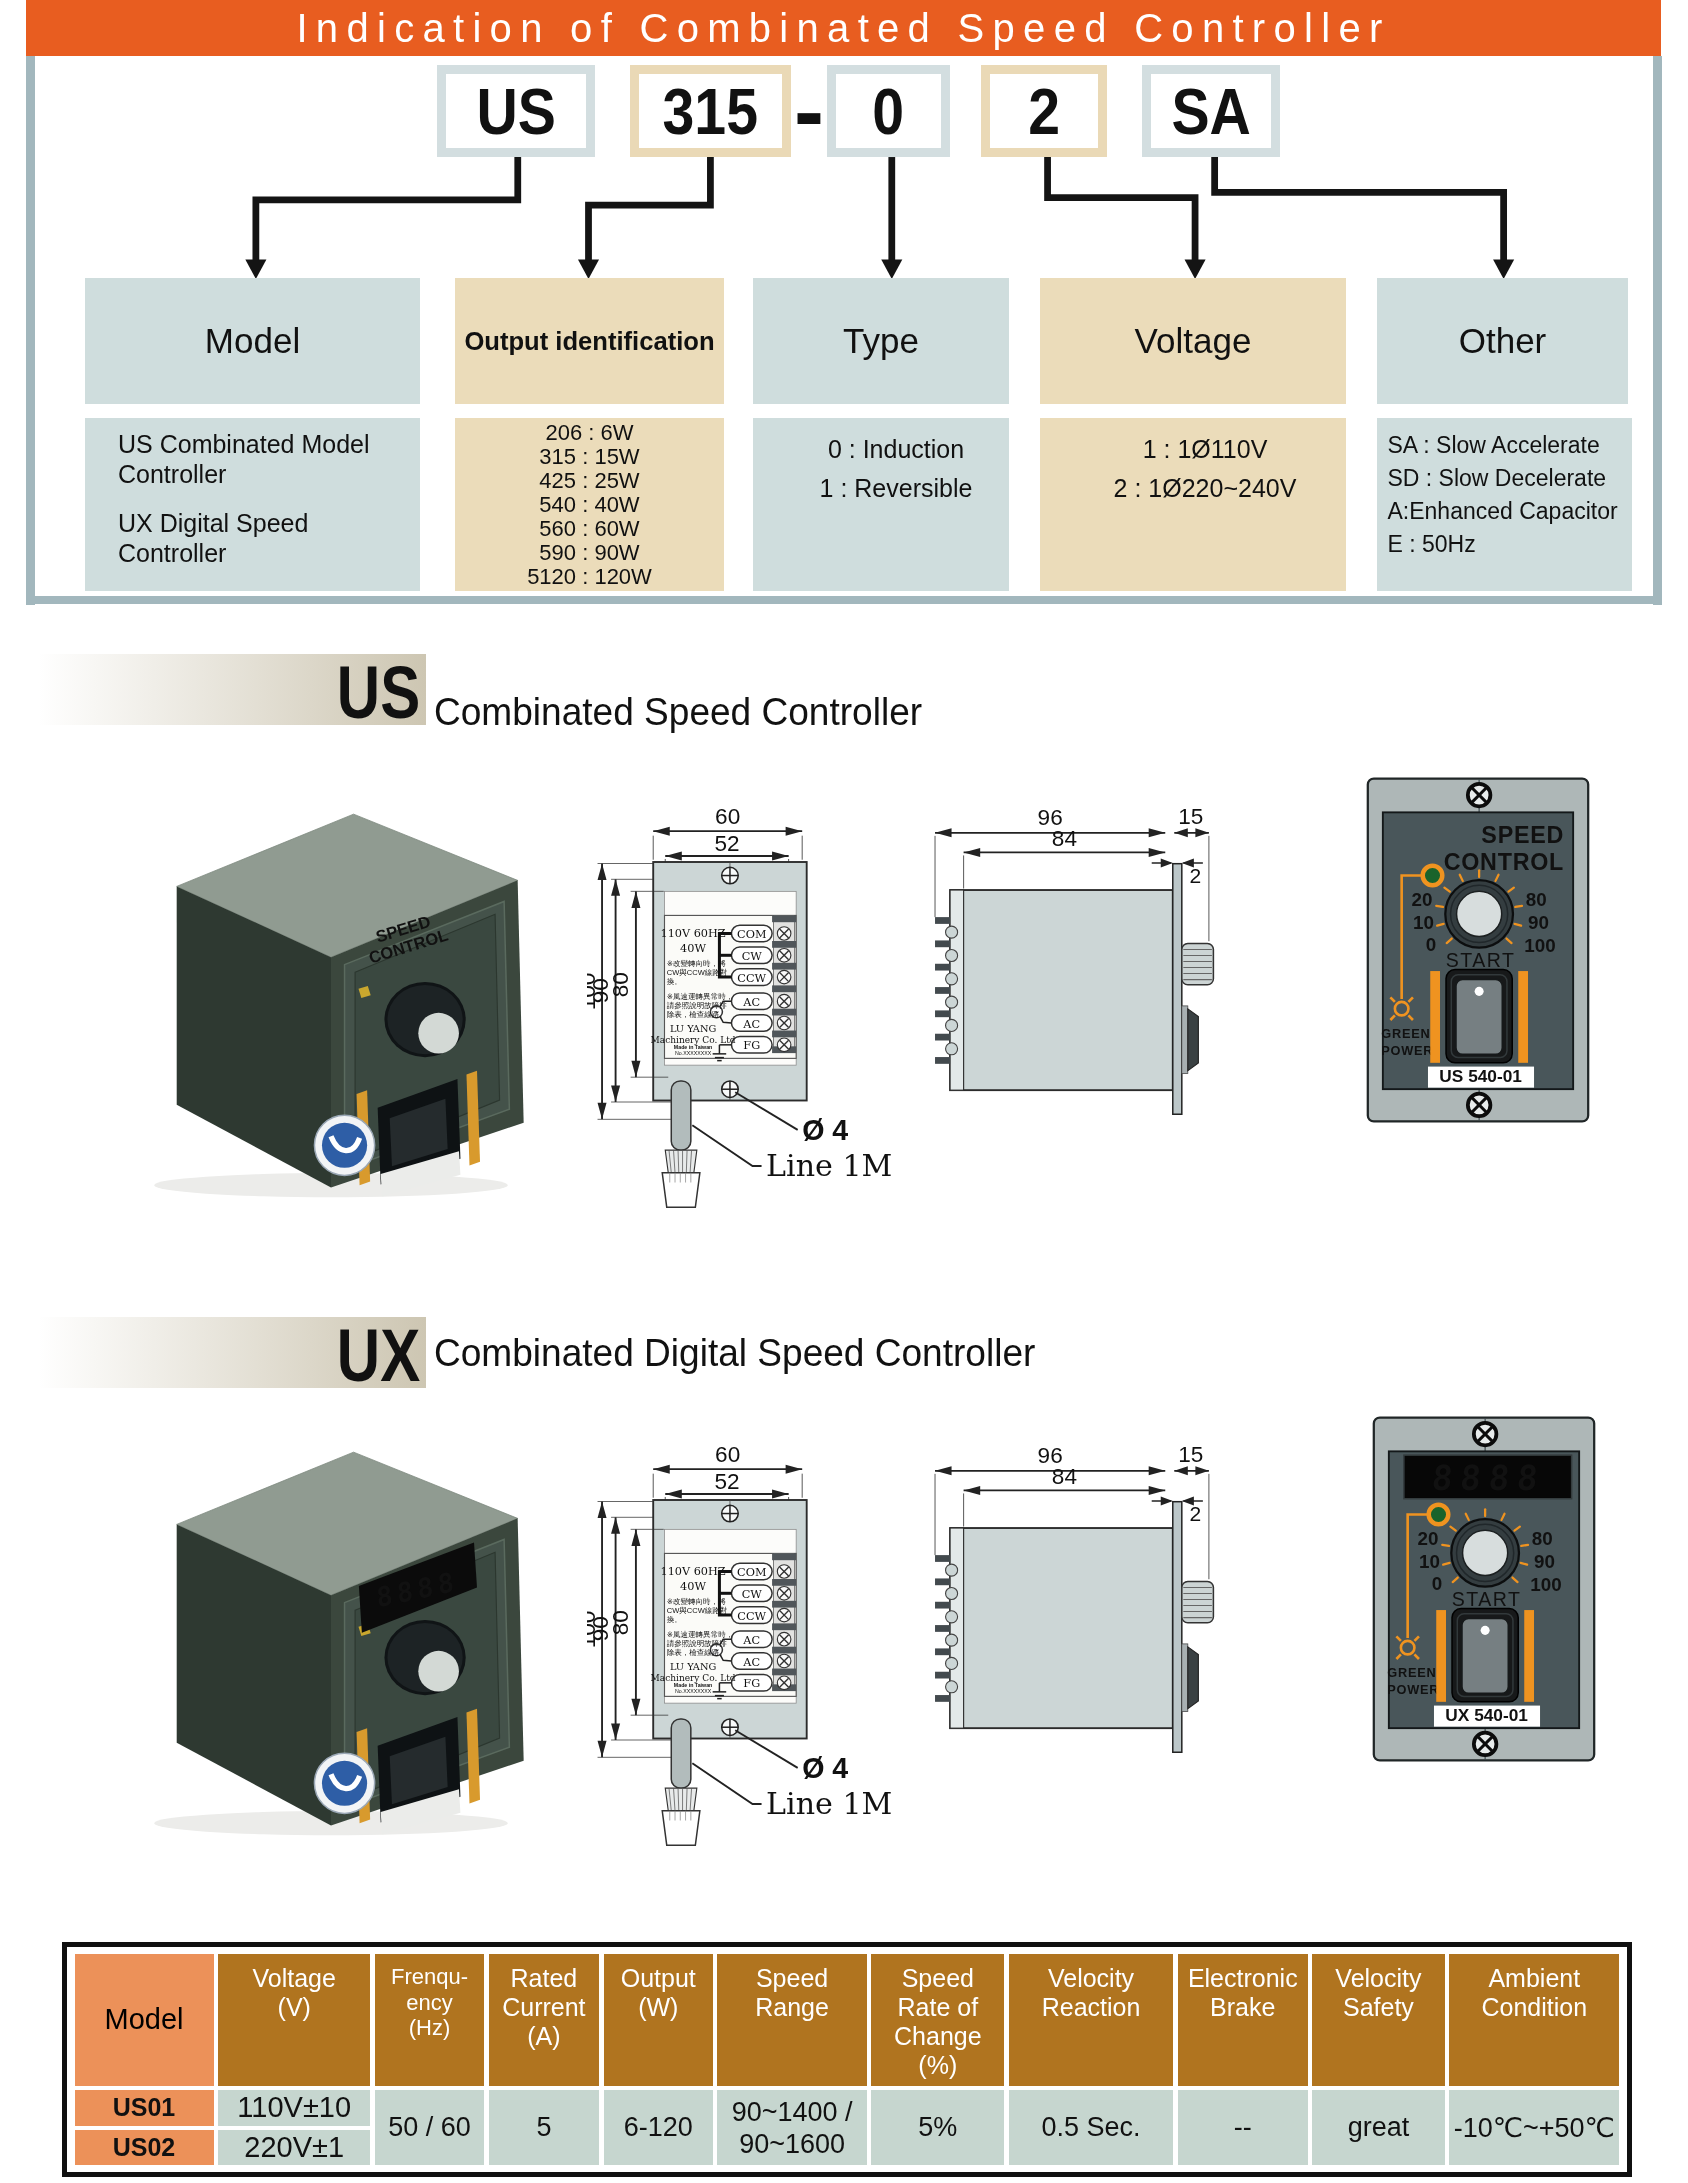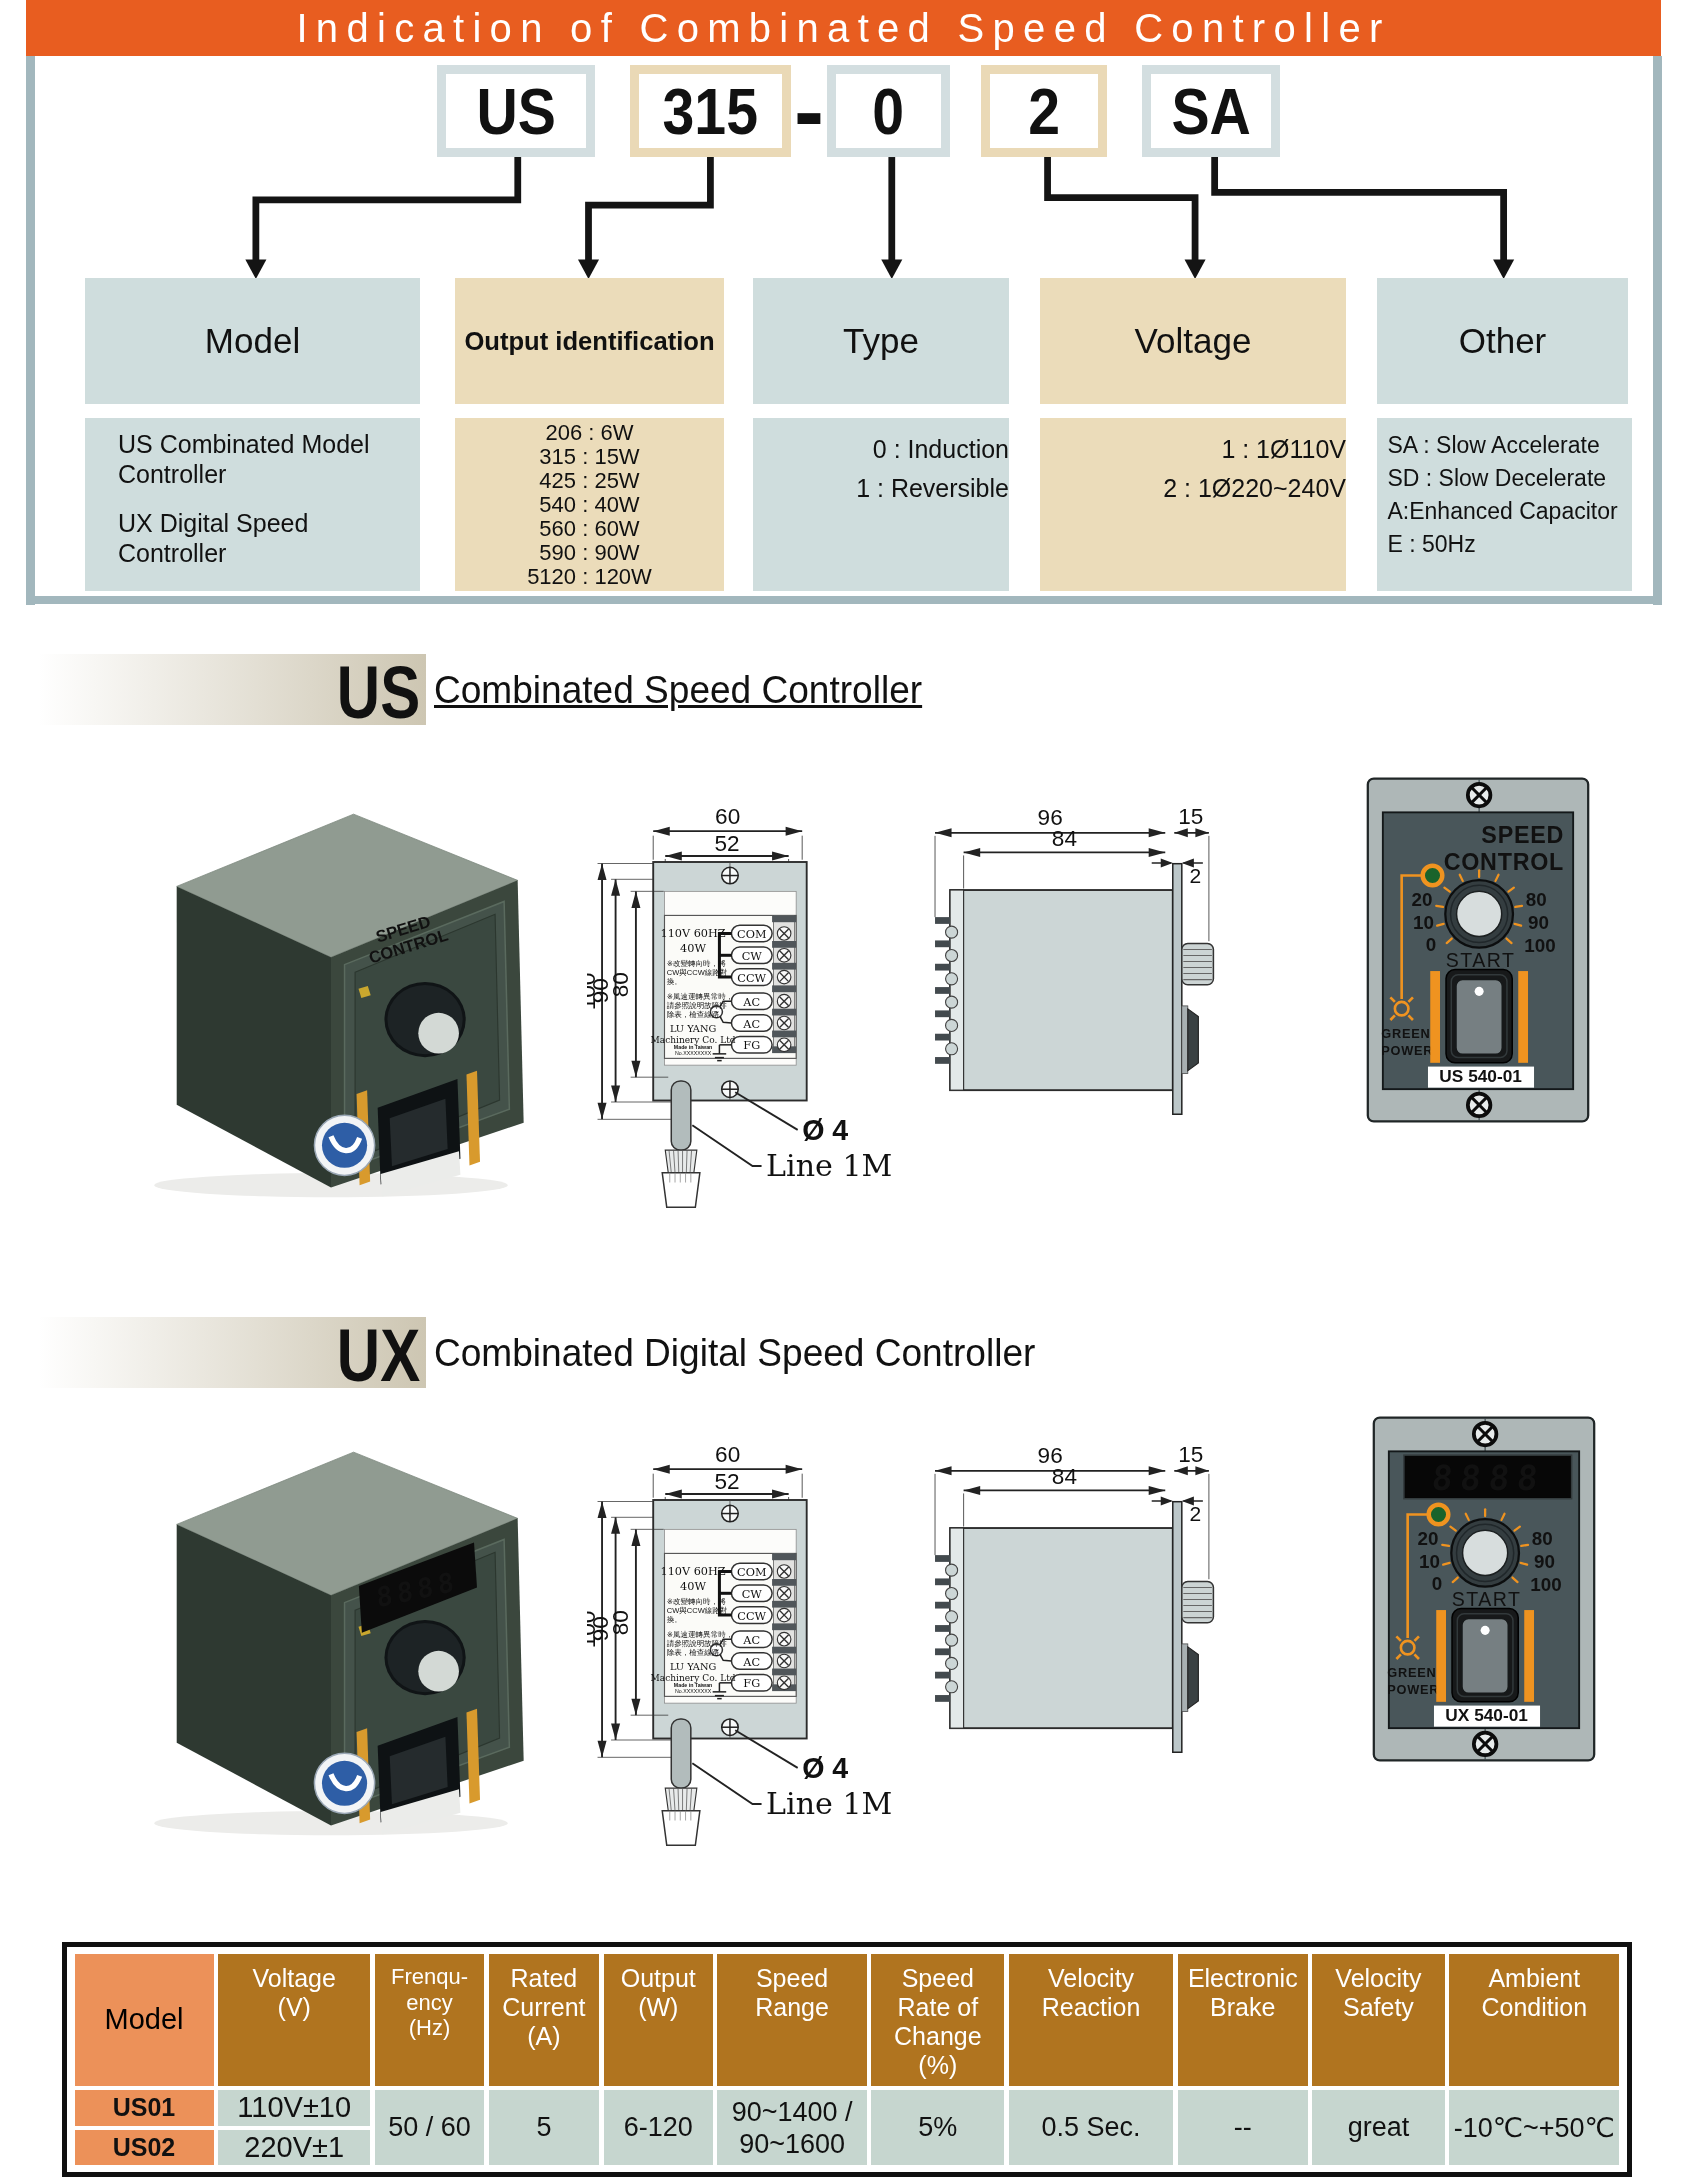--- a/index.html
+++ b/index.html
@@ -19,21 +19,21 @@
   
   .legend-head{top:278px;height:126px;display:flex;align-items:center;justify-content:center;text-align:center;}
   .legend-body{top:418px;height:173px;box-sizing:border-box;}
   .bg-gray{background:#cfdddd;}
   .bg-tan{background:#ebdcba;}
   .lh-title{font-size:35px;}
   .lh-title-sm{font-size:25.6px;font-weight:bold;}
   .model-lines{padding:10.5px 15px 0 33px;font-size:25px;line-height:30px;text-align:left;}
   .model-lines div{margin-bottom:19.6px;}
   .out-lines{padding-top:3px;font-size:22px;line-height:24px;text-align:center;}
-  .pair-lines{padding:12px 0 0 30px;font-size:25px;line-height:39px;text-align:right;}
+  .pair-lines{padding:12px 0 0 30px;font-size:25px;line-height:39px;text-align:center;}
   .other-lines{padding:10.5px 0 0 10.5px;font-size:23px;line-height:33px;text-align:left;}
   
   .sec-band{left:38px;width:388px;height:71px;background:linear-gradient(90deg,#ffffff 0%,#cdc6b2 100%);}
   .sec-code{position:absolute;right:6px;bottom:-3px;font-size:75px;font-weight:bold;line-height:71px;transform:scaleX(.8);transform-origin:right bottom;}
   .sec-sub{left:434px;height:71px;display:flex;align-items:center;}
   .sec-sub span{font-size:39px;transform:scaleX(.95);transform-origin:left center;white-space:nowrap;}
   
   .spec-table{left:62px;top:1942px;width:1570px;height:235px;box-sizing:border-box;border:5.3px solid #101010;background:#fff;padding:6.8px 7.5px;}
   .g{display:grid;grid-template-columns:186fr 204fr 146fr 148fr 146fr 200fr 178fr 220fr 174fr 177fr 228fr;grid-template-rows:132px 1fr 1fr;gap:4.5px;height:100%;}
   .cell{display:flex;align-items:center;justify-content:center;text-align:center;white-space:pre-line;}
@@ -441,21 +441,21 @@
   <div class="abs legend-body bg-gray other-lines" style="left:1377px;width:255px;">
     <div>SA : Slow Accelerate</div>
     <div>SD : Slow Decelerate</div>
     <div>A:Enhanced Capacitor</div>
     <div>E : 50Hz</div>
   </div>
 
   <div class="abs sec-band" style="top:654px;">
     <span class="sec-code">US</span>
   </div>
-  <div class="abs sec-sub" style="top:654px;text-decoration:underline;">
+  <div class="abs sec-sub" style="top:676px;">
     <span>Combinated Speed Controller</span>
   </div>
 
   <svg class="abs" style="left:105px;top:775px;" width="452" height="429" viewBox="0 0 600 570">
     <use href="#photo-body"></use>
     <g transform="translate(398,212) rotate(-17)">
       <text x="0" y="0" font-size="22" font-weight="bold" text-anchor="middle" fill="#e8951c">SPEED</text>
       <text x="0" y="24" font-size="22" font-weight="bold" text-anchor="middle" fill="#e8951c">CONTROL</text>
     </g>
   </svg>

